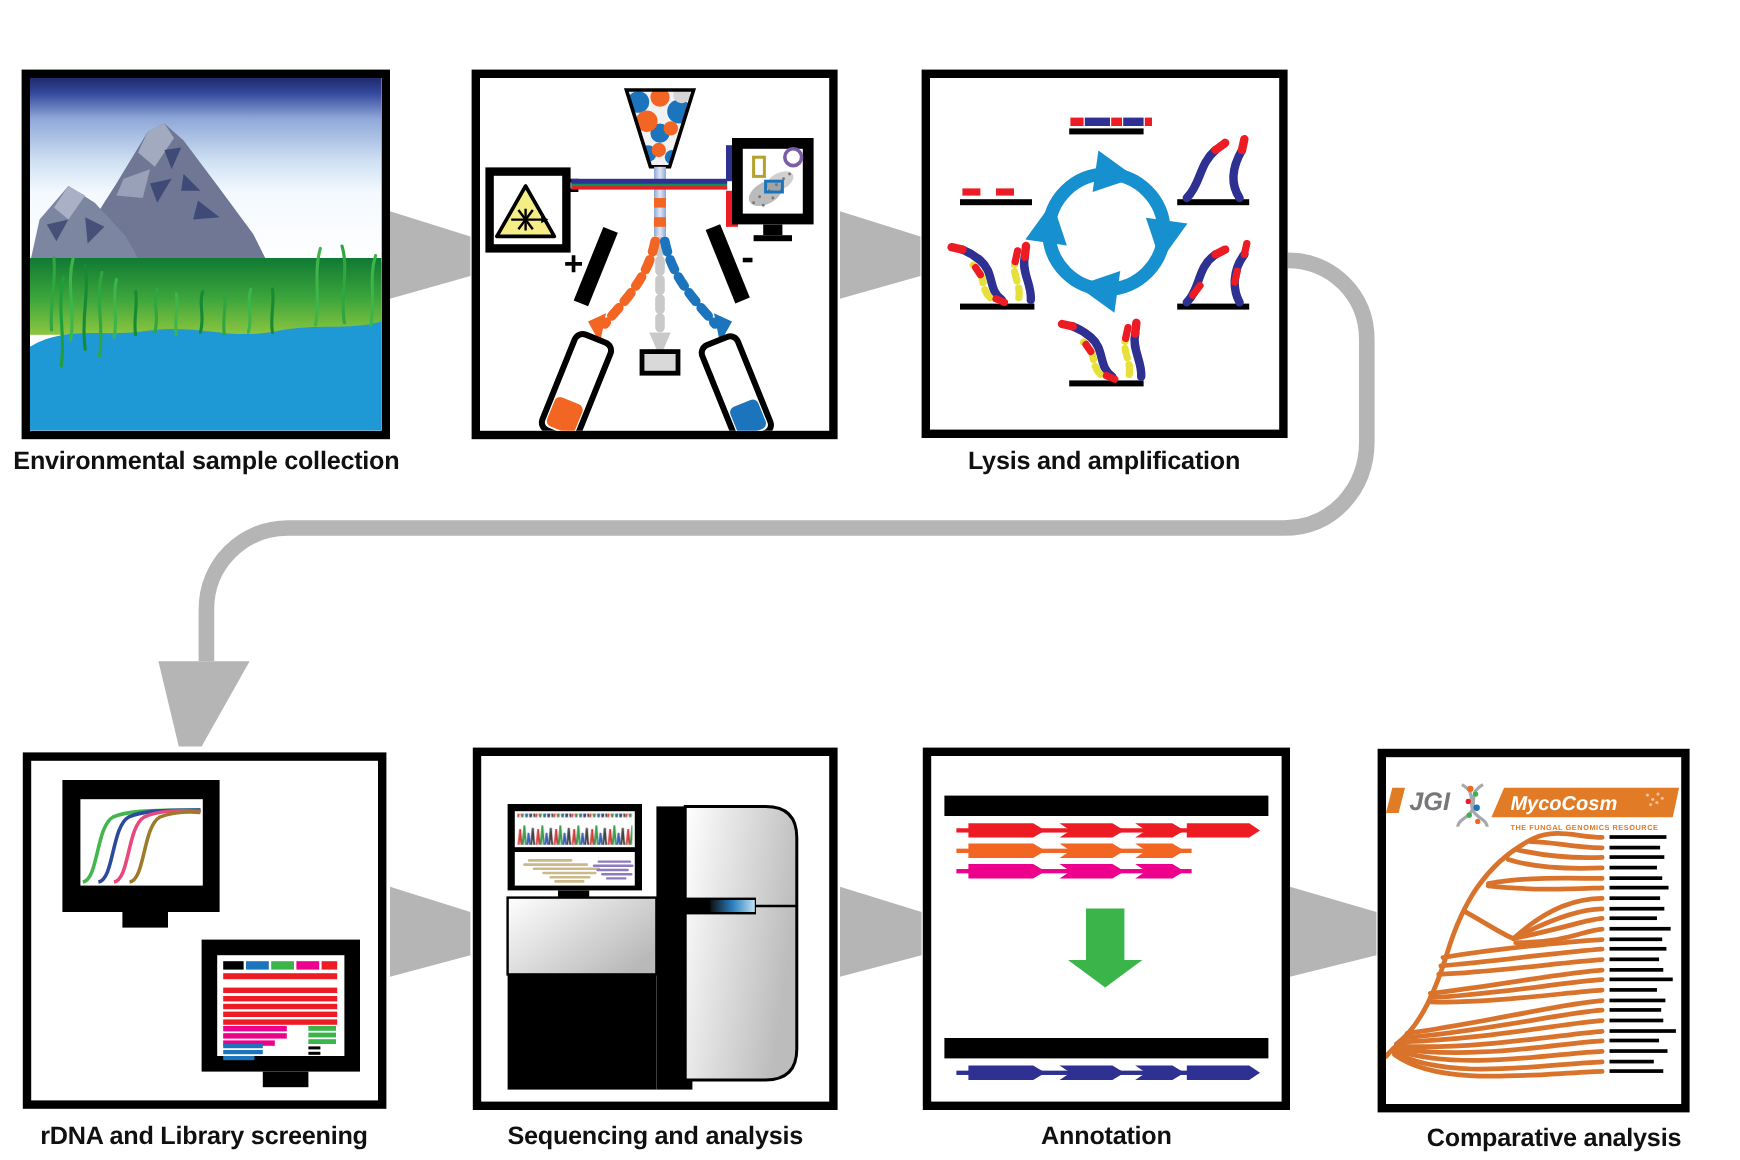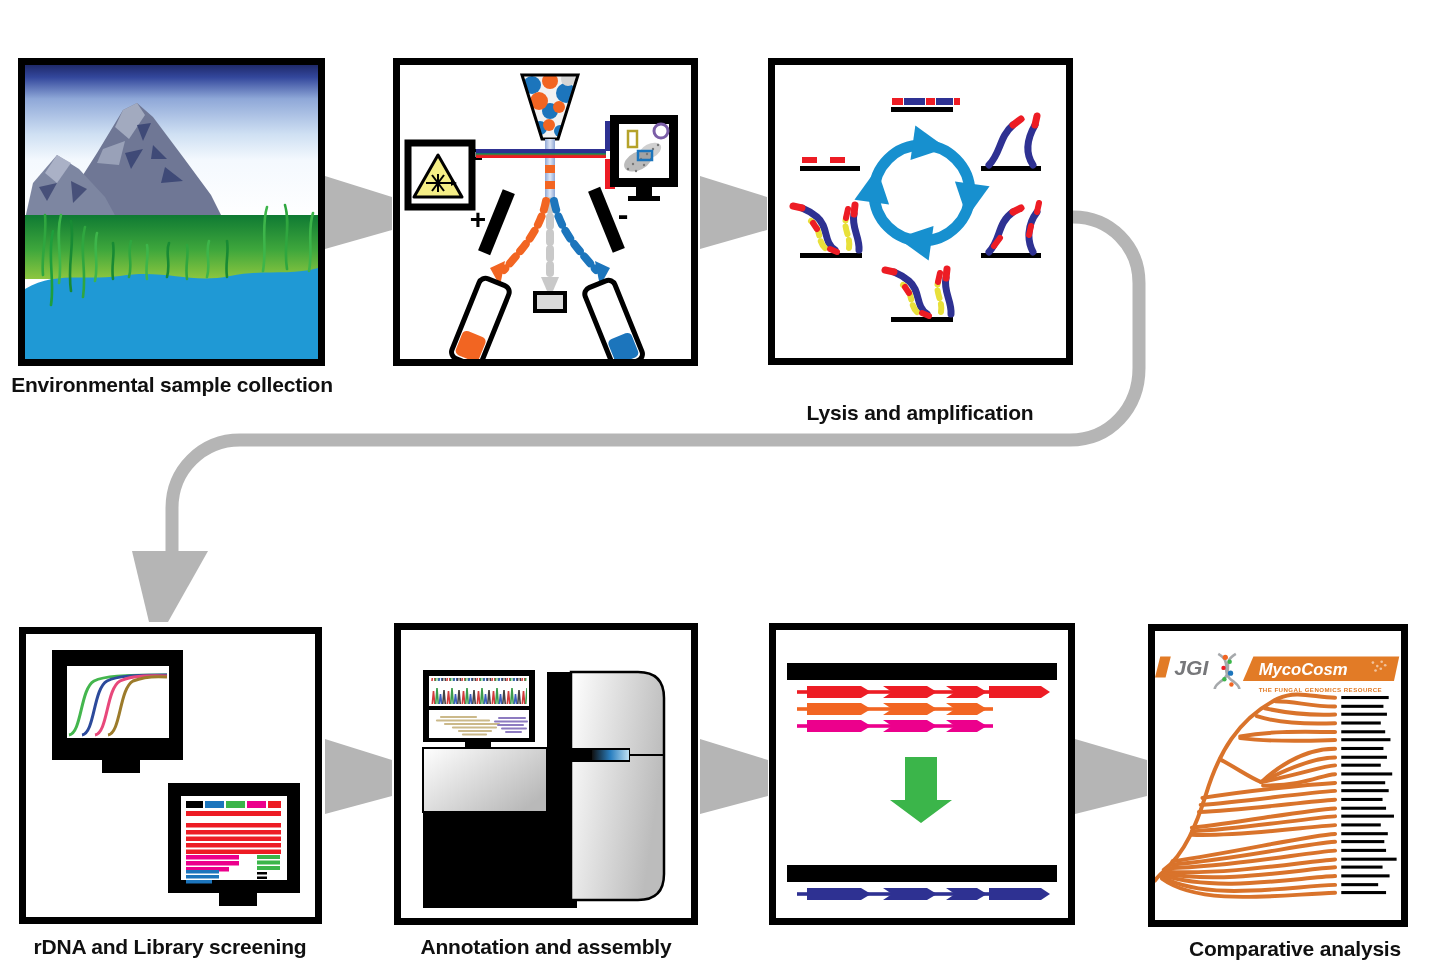--- a/index.html
+++ b/index.html
@@ -481,18 +481,19 @@
           <rect x="212" y="238" width="63" height="3.5"></rect>
         <rect x="212" y="247" width="47" height="3.5"></rect>
           <rect x="212" y="257" width="55" height="3.5"></rect>
         <rect x="212" y="267" width="42" height="3.5"></rect>
           <rect x="212" y="276" width="51" height="3.5"></rect>
       </g>
     </svg>
   </div>
 
   <div class="step-label" style="left:-18px;top:373px;">Environmental sample collection</div>
-  <div class="step-label" style="left:730px;top:373px;margin-top:28px;">Lysis and amplification</div>
+  <div class="step-label" style="left:730px;top:373px;">Lysis and amplification</div>
   <div class="step-label" style="left:-20px;top:935px;">rDNA and Library screening</div>
-  <div class="step-label" style="left:356px;top:935px;">Annotation and assembly</div>
+  <div class="step-label" style="left:356px;top:935px;">Sequencing and analysis</div>
+  <div class="step-label" style="left:732px;top:935px;">Annotation</div>
   <div class="step-label" style="left:1105px;top:937px;">Comparative analysis</div>
 
 </div>
 
 </body></html>

